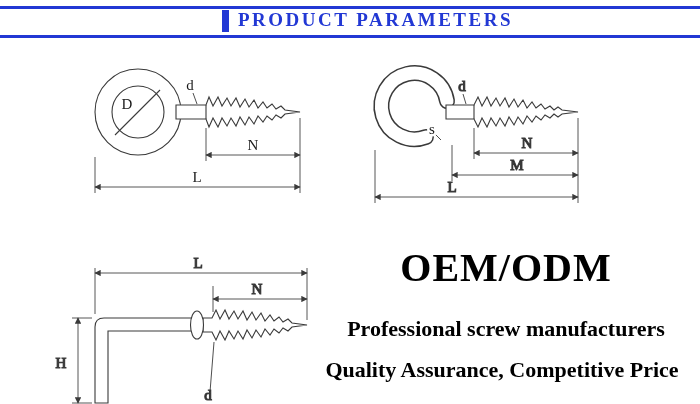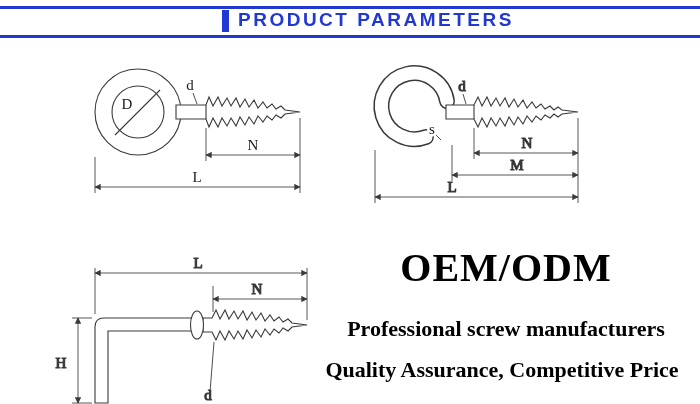--- a/index.html
+++ b/index.html
@@ -6,21 +6,21 @@
   .page {
     position:relative; width:700px; height:404px; background:#ffffff;
     font-family:"Liberation Serif", serif; overflow:hidden;
   }
   .rule { position:absolute; left:0; width:700px; height:3px; background:#2238d4; }
   .rule-top { top:6px; }
   .rule-bottom { top:35px; }
   .accent-bar { position:absolute; left:222px; top:10px; width:7px; height:22px; background:#2238d4; }
   .section-title {
     position:absolute; left:238px; top:9px;
-    font-family:Liberation Sans, sans-serif; font-weight:bold;
+    font-family:Liberation Serif, serif; font-weight:bold;
     font-size:19px; letter-spacing:2.5px; color:#2238d4; white-space:nowrap;
   }
   svg.diagrams { position:absolute; left:0; top:0; }
   text.dim {
     font-family:"Liberation Serif", serif; font-size:15px; fill:#1a1a1a;
   }
   .halo { paint-order:stroke; stroke:#ffffff; stroke-width:5px; }
   .promo-headline {
     position:absolute; left:300px; top:244px; width:412px; text-align:center;
     font-size:40px; font-weight:800; color:#000; letter-spacing:1px; white-space:nowrap;

